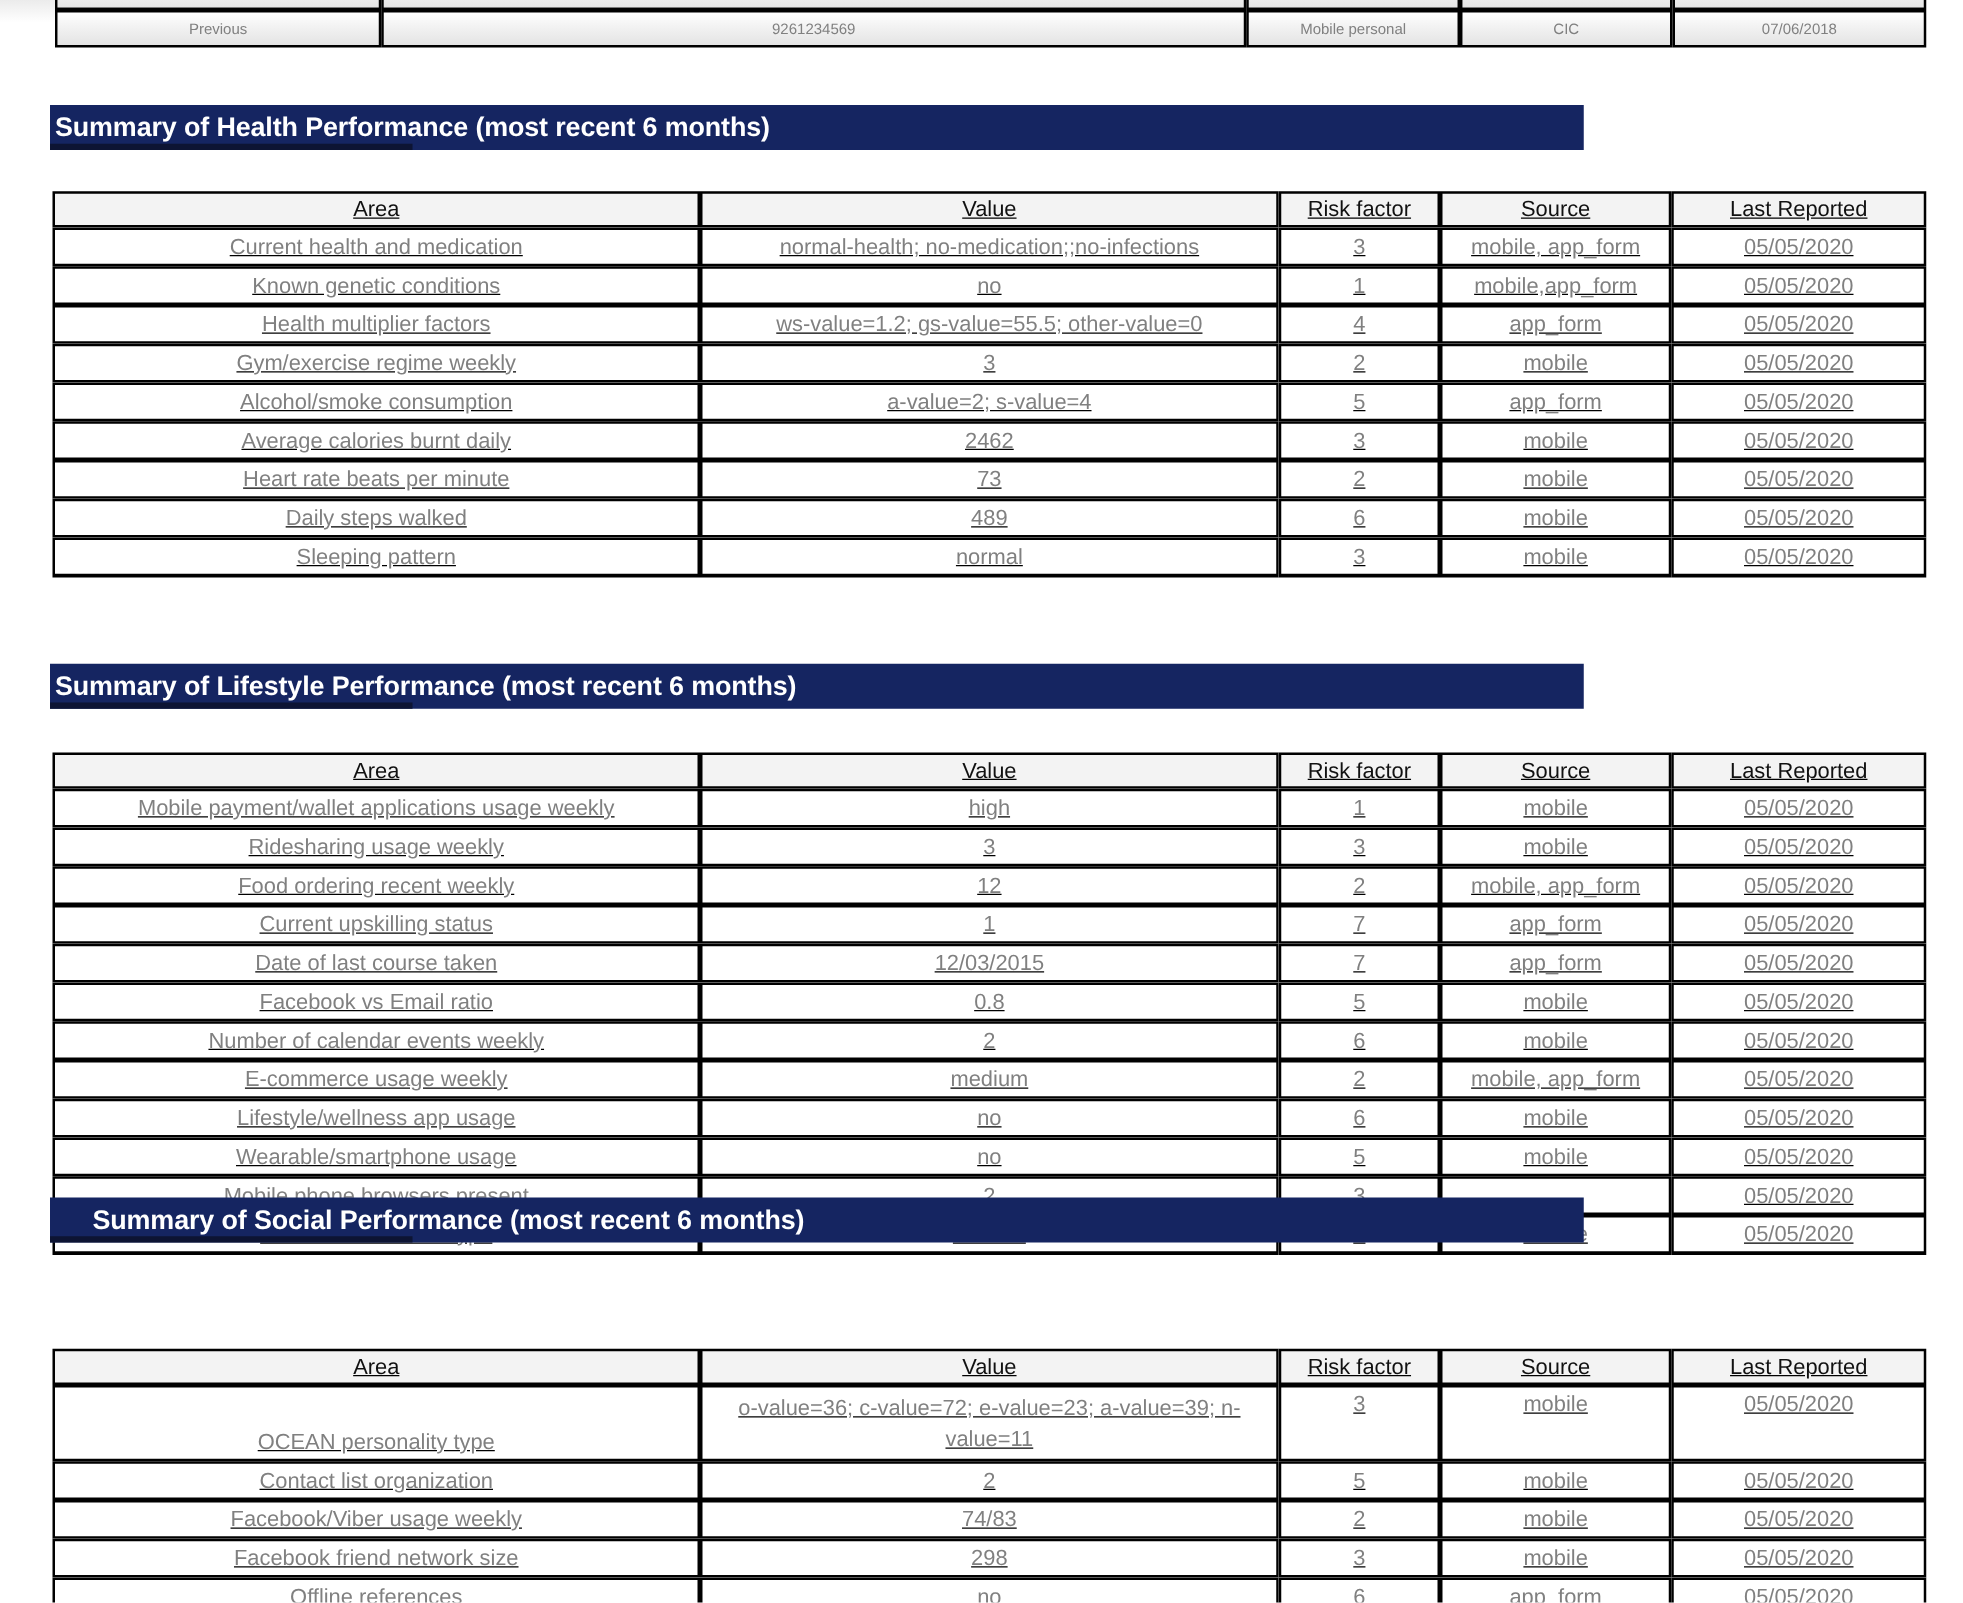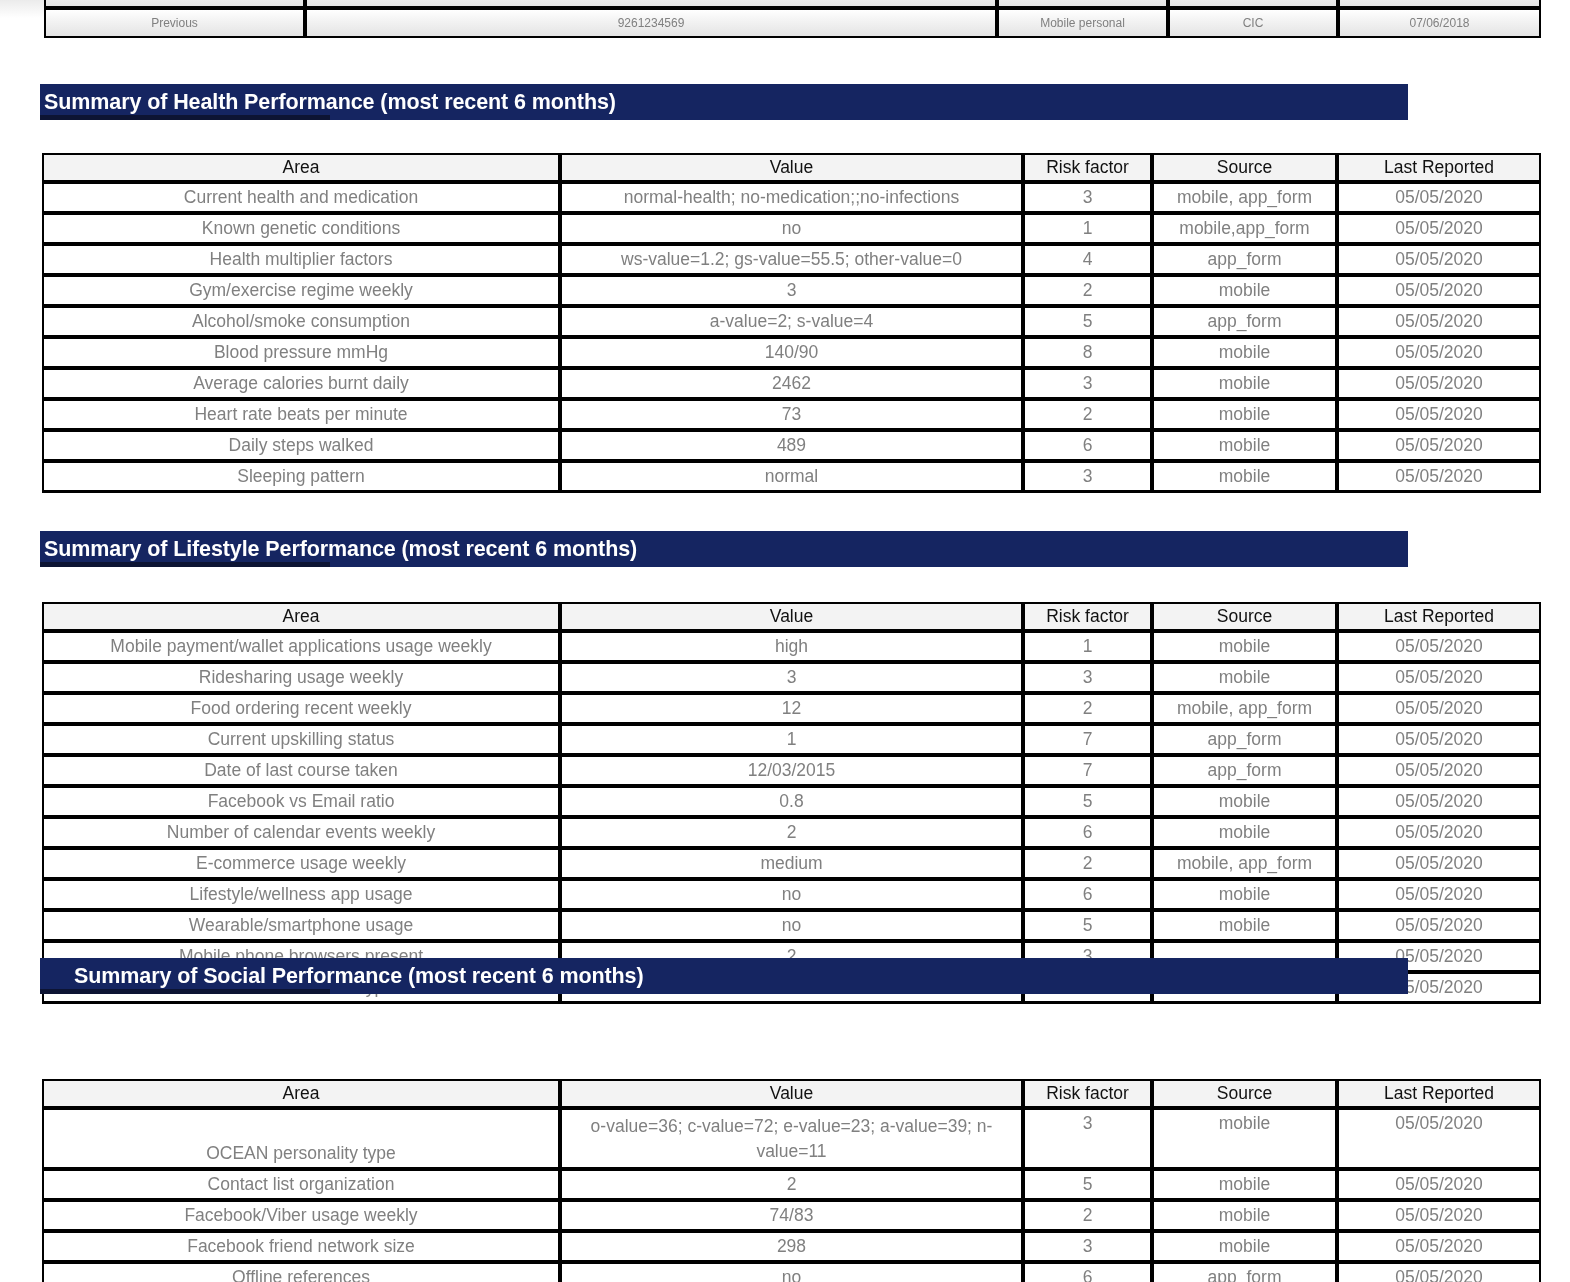--- a/index.html
+++ b/index.html
@@ -56,21 +56,21 @@
     background-image: linear-gradient(to bottom, #ffffff 0%, #f2f2f2 45%, #e4e4e4 100%);
   }
   .top-table tr.ghost td {
     color: rgba(128,128,128,0.35);
   }
 
   
   .section-bar {
     position: absolute;
     left: 40px;
-    width: 1368px;
+    width: 1227px;
     height: 36px;
     background: #152561;
     color: #ffffff;
     font-size: 21.5px;
     font-weight: bold;
     line-height: 36px;
     padding-left: 4px;
     box-sizing: border-box;
     white-space: nowrap;
     letter-spacing: -0.1px;
@@ -91,21 +91,21 @@
   
   .data-table-wrap {
     position: absolute;
     left: 42px;
     width: 1499px;
   }
   .wrap-health   { top: 153px; }
   .wrap-lifestyle{ top: 602px; }
   .wrap-social   { top: 1079px; }
 
-  .data-table { width: 1499px; }
+  .data-table { width: 1499px; text-decoration: underline; }
 
   .data-table col.c-area   { width: 518px; }
   .data-table col.c-value  { width: 463px; }
   .data-table col.c-risk   { width: 129px; }
   .data-table col.c-source { width: 185px; }
   .data-table col.c-last   { width: 204px; }
 
   .data-table thead th {
     height: 25px;
     font-size: 17.5px;
@@ -226,27 +226,20 @@
             <td>05/05/2020</td>
           </tr>
           <tr>
             <td>Alcohol/smoke consumption</td>
             <td>a-value=2; s-value=4</td>
             <td>5</td>
             <td>app_form</td>
             <td>05/05/2020</td>
           </tr>
           <tr>
-            <td>Blood pressure mmHg</td>
-            <td>140/90</td>
-            <td>8</td>
-            <td>mobile</td>
-            <td>05/05/2020</td>
-          </tr>
-          <tr>
             <td>Average calories burnt daily</td>
             <td>2462</td>
             <td>3</td>
             <td>mobile</td>
             <td>05/05/2020</td>
           </tr>
           <tr>
             <td>Heart rate beats per minute</td>
             <td>73</td>
             <td>2</td>

